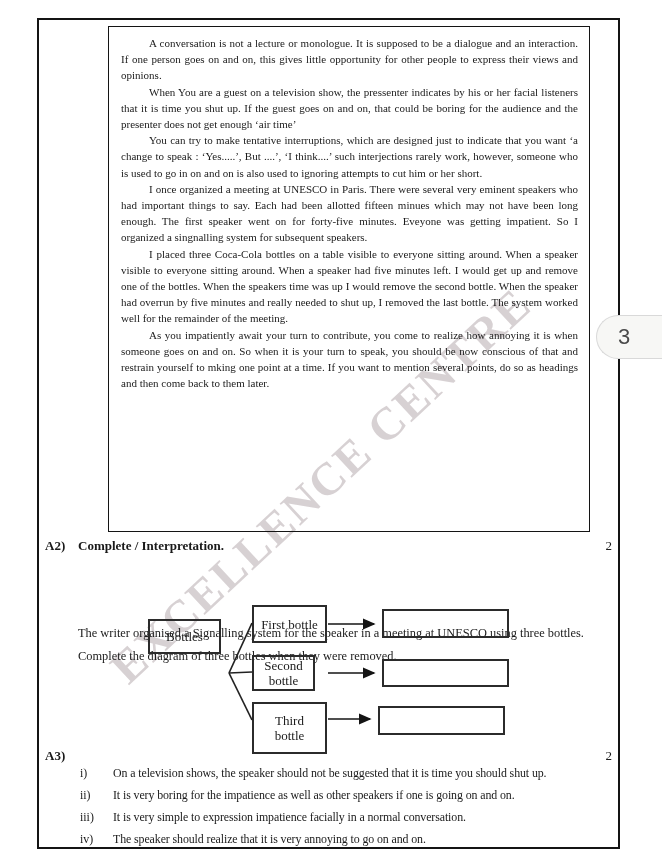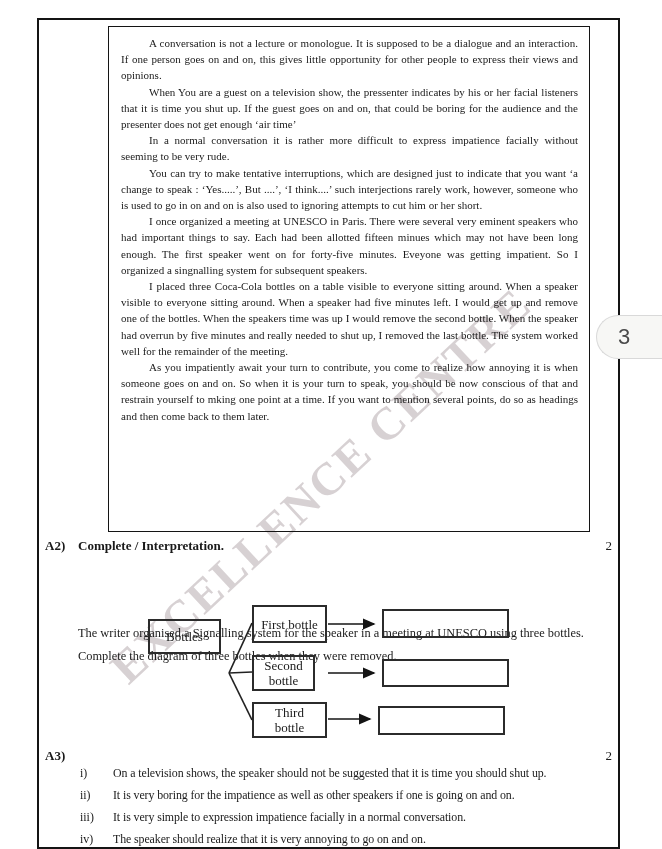--- a/index.html
+++ b/index.html
@@ -82,21 +82,21 @@
     align-items:center;
     justify-content:center;
     text-align:center;
     font-size:13px;
     line-height:15px;
     z-index:2;
   }
   .box-bottles{left:148px;top:619px;width:73px;height:35px;}
   .box-first  {left:252px;top:605px;width:75px;height:38px;}
   .box-second {left:252px;top:655px;width:63px;height:36px;}
-  .box-third  {left:252px;top:702px;width:75px;height:36px;}
+  .box-third  {left:252px;top:702px;width:75px;height:52px;}
   .box-ans1{left:382px;top:609px;width:127px;height:29px;}
   .box-ans2{left:382px;top:659px;width:127px;height:28px;}
   .box-ans3{left:378px;top:706px;width:127px;height:29px;}
   .dbox .label{display:inline-block;width:58px;}
   .connectors{
     position:absolute;left:0;top:0;width:662px;height:849px;
     z-index:2;pointer-events:none;
   }
   .items{
     position:absolute;
@@ -136,21 +136,20 @@
 
 <div class="page">
 
   <div class="watermark">EXCELLENCE CENTRE</div>
 
   <div class="frame"></div>
 
   <div class="passage-box">
     <p>A conversation is not a lecture or monologue. It is supposed to be a dialogue and an interaction. If one person goes on and on, this gives little opportunity for other people to express their views and opinions.</p>
     <p>When You are a guest on a television show, the pressenter indicates by his or her facial listeners that it is time you shut up. If the guest goes on and on, that could be boring for the audience and the presenter does not get enough ‘air time’</p>
-    <p>In a normal conversation it is rather more difficult to express impatience facially without seeming to be very rude.</p>
     <p>You can try to make tentative interruptions, which are designed just to indicate that you want ‘a change to speak : ‘Yes.....’, But ....’, ‘I think....’ such interjections rarely work, however, someone who is used to go in on and on is also used to ignoring attempts to cut him or her short.</p>
     <p>I once organized a meeting at UNESCO in Paris. There were several very eminent speakers who had important things to say. Each had been allotted fifteen minues which may not have been long enough. The first speaker went on for forty-five minutes. Eveyone was getting impatient. So I organized a singnalling system for subsequent speakers.</p>
     <p>I placed three Coca-Cola bottles on a table visible to everyone sitting around. When a speaker visible to everyone sitting around. When a speaker had five minutes left. I would get up and remove one of the bottles. When the speakers time was up I would remove the second bottle. When the speaker had overrun by five minutes and really needed to shut up, I removed the last bottle. The system worked well for the remainder of the meeting.</p>
     <p>As you impatiently await your turn to contribute, you come to realize how annoying it is when someone goes on and on. So when it is your turn to speak, you should be now conscious of that and restrain yourself to mking one point at a time. If you want to mention several points, do so as headings and then come back to them later.</p>
   </div>
 
   <div class="q-head" style="top:538px;">
     <span class="q-label">A2)</span>
     <span class="q-title">Complete / Interpretation.</span>
     <span class="q-marks">2</span>

